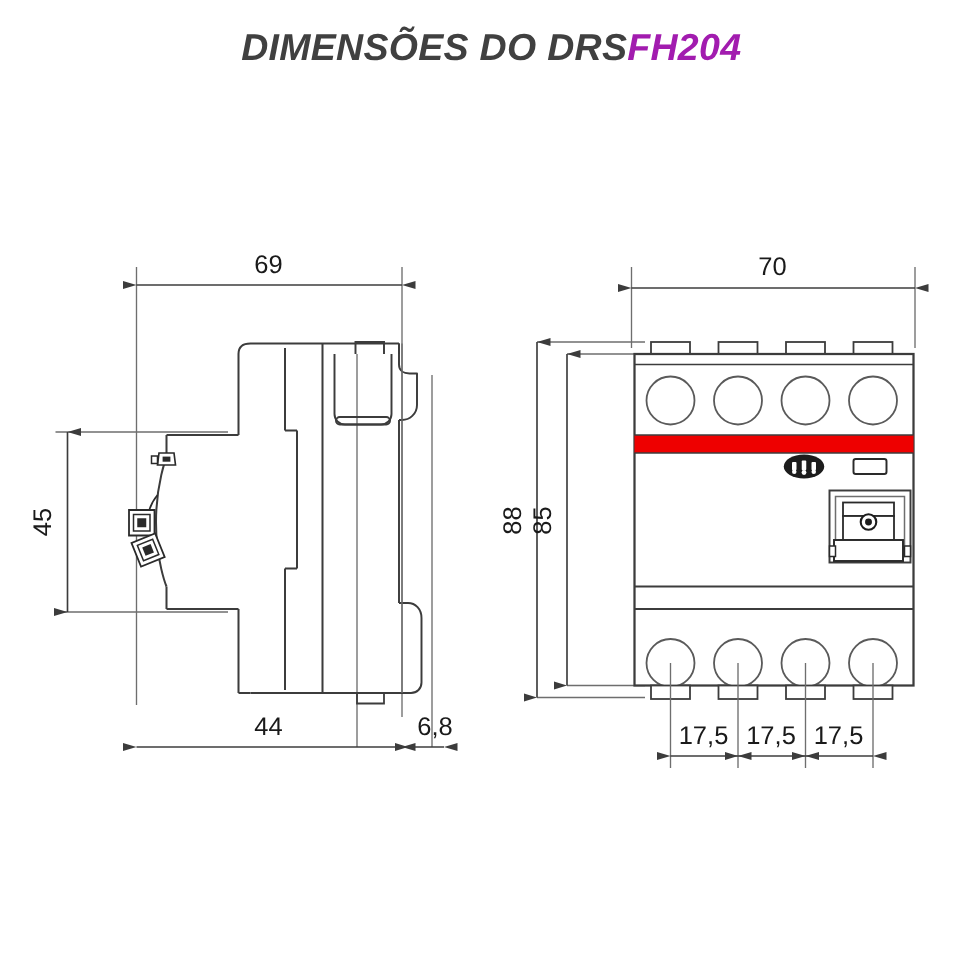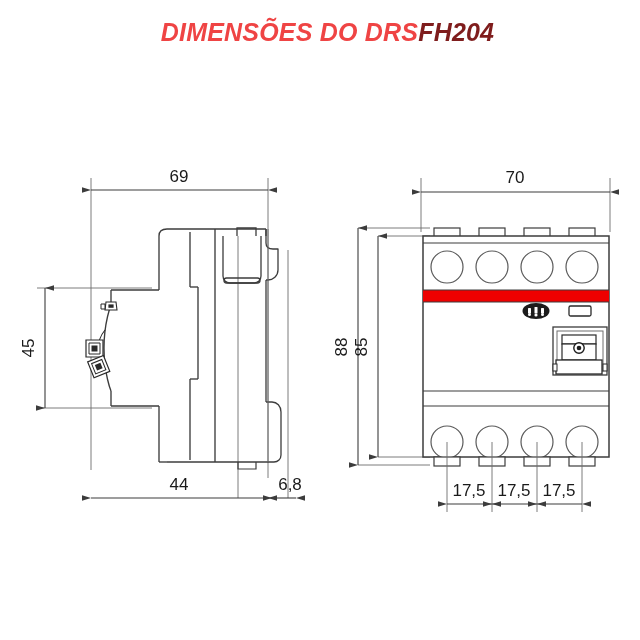--- a/index.html
+++ b/index.html
@@ -25,22 +25,22 @@
     left: 0;
     top: 18px;
     width: 640px;
     text-align: center;
     font-size: 25px;
     font-weight: bold;
     font-style: italic;
     letter-spacing: 0.2px;
     white-space: nowrap;
   }
-  .title-main { color: #ef4444; margin-left: 15px; }
-  .title-model { color: #7f1d1d; margin-left: 0; }
+  .title-main { color: #404040; margin-left: 15px; }
+  .title-model { color: #a21caf; margin-left: 0; }
 
   svg.drawing {
     position: absolute;
     left: 0;
     top: 0;
     width: 640px;
     height: 640px;
   }
   text.dim {
     font-family: "Liberation Sans", sans-serif;

